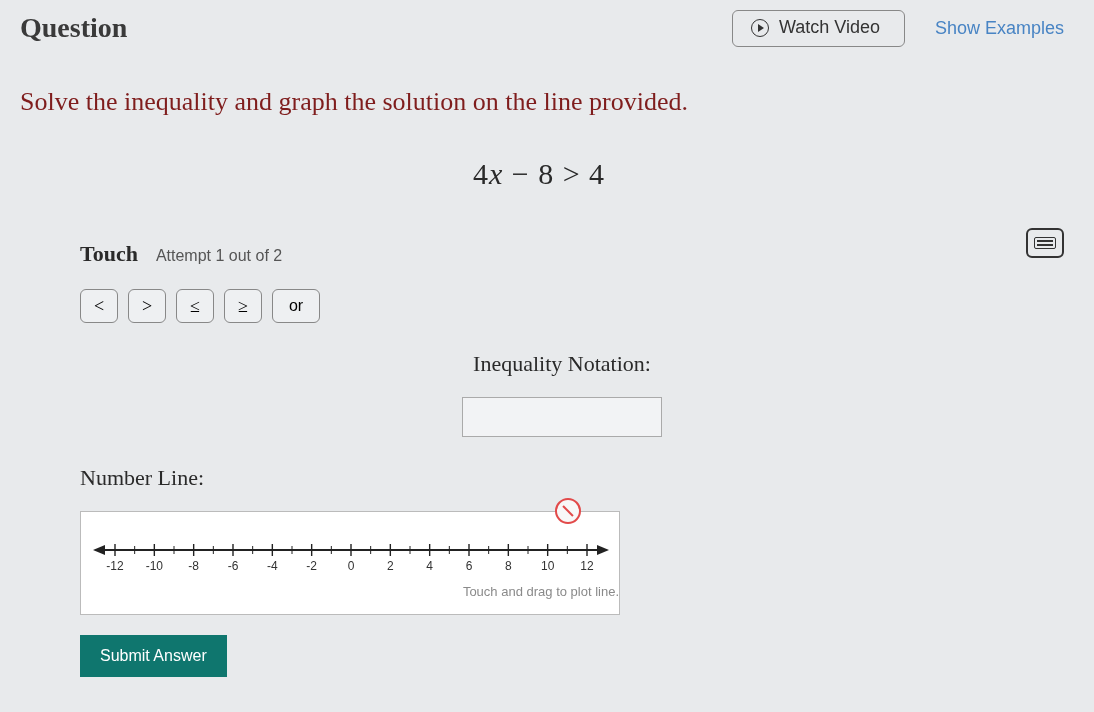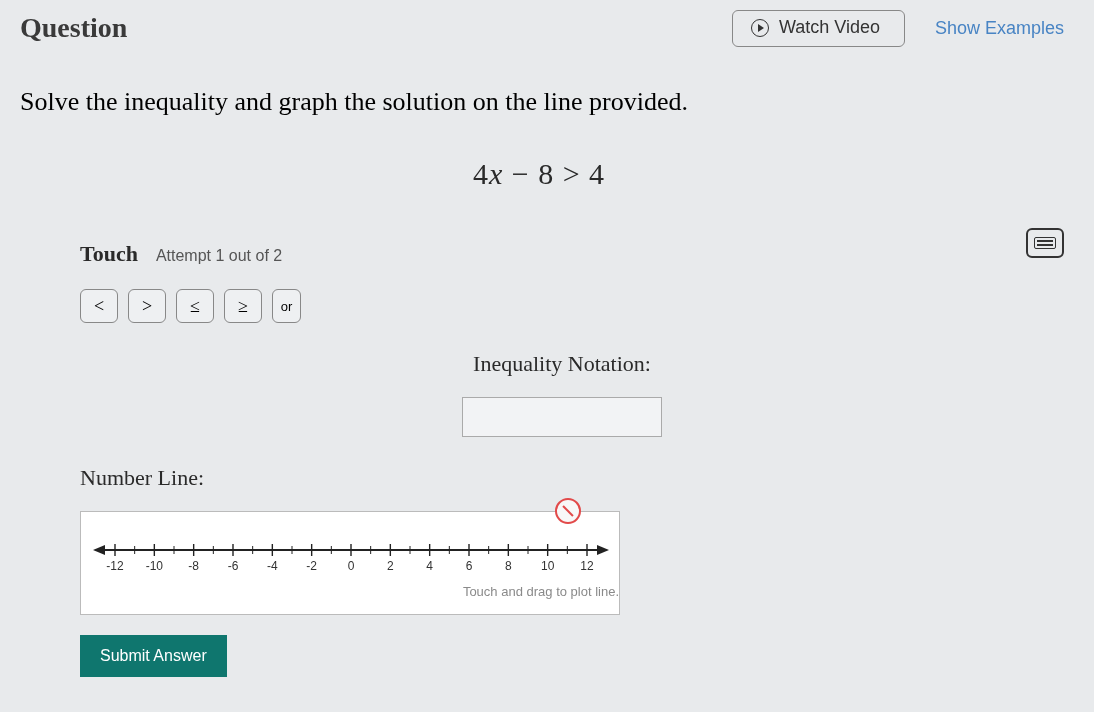--- a/index.html
+++ b/index.html
@@ -64,21 +64,21 @@
     font-family: Arial, sans-serif;
     font-size: 18px;
     color: #4884c4;
     background: transparent;
     border: none;
     padding: 6px 10px;
     cursor: pointer;
   }
   .prompt {
     font-size: 26px;
-    color: #000000;
+    color: #7f1d1d;
     padding: 30px 20px 10px 20px;
   }
   .equation {
     text-align: center;
     font-size: 30px;
     font-family: 'Cambria Math', Georgia, serif;
     padding: 30px 16px 50px 0;
     letter-spacing: 1px;
   }
   .equation .var { font-style: italic; }
@@ -112,22 +112,22 @@
     border-radius: 6px;
     background: #eef0f2;
     font-size: 18px;
     font-family: 'Cambria Math', Georgia, serif;
     cursor: pointer;
     display: flex;
     align-items: center;
     justify-content: center;
   }
   .sym-btn.or {
-    width: 29px;
-    font-size: 13px;
+    width: 48px;
+    font-size: 16px;
     font-family: Arial, sans-serif;
   }
   .inline-row {
     display: flex;
     align-items: center;
     gap: 20px;
     margin-bottom: 28px;
     flex-direction: column;
   }
   .inline-row .lbl {

